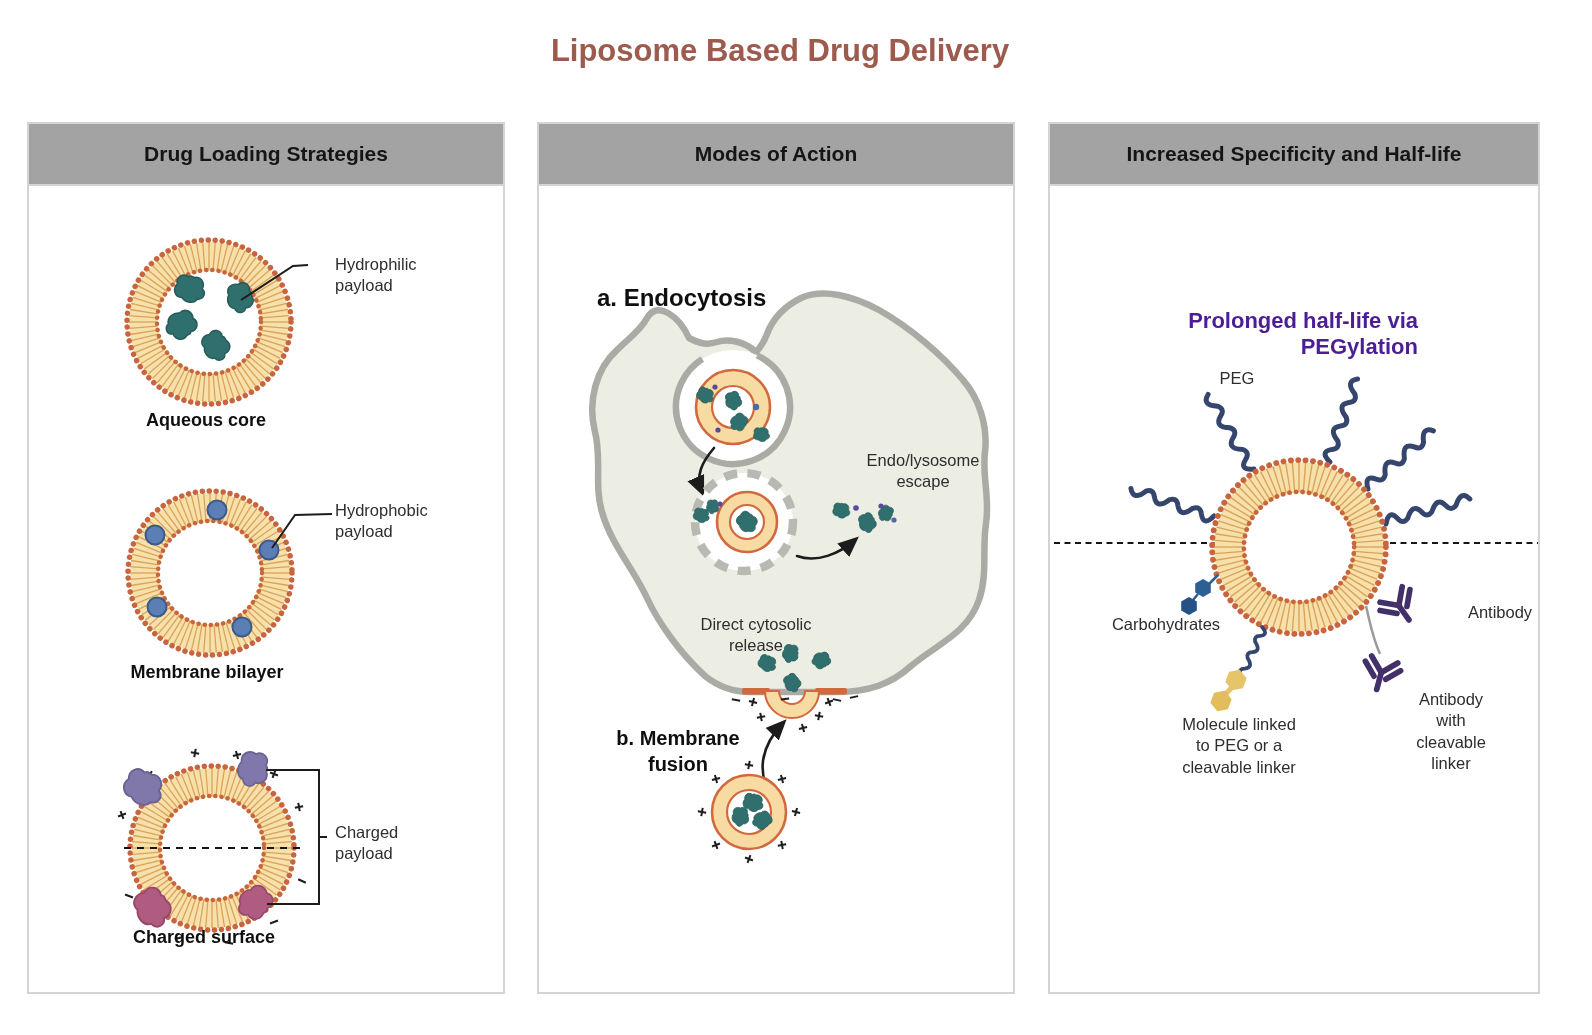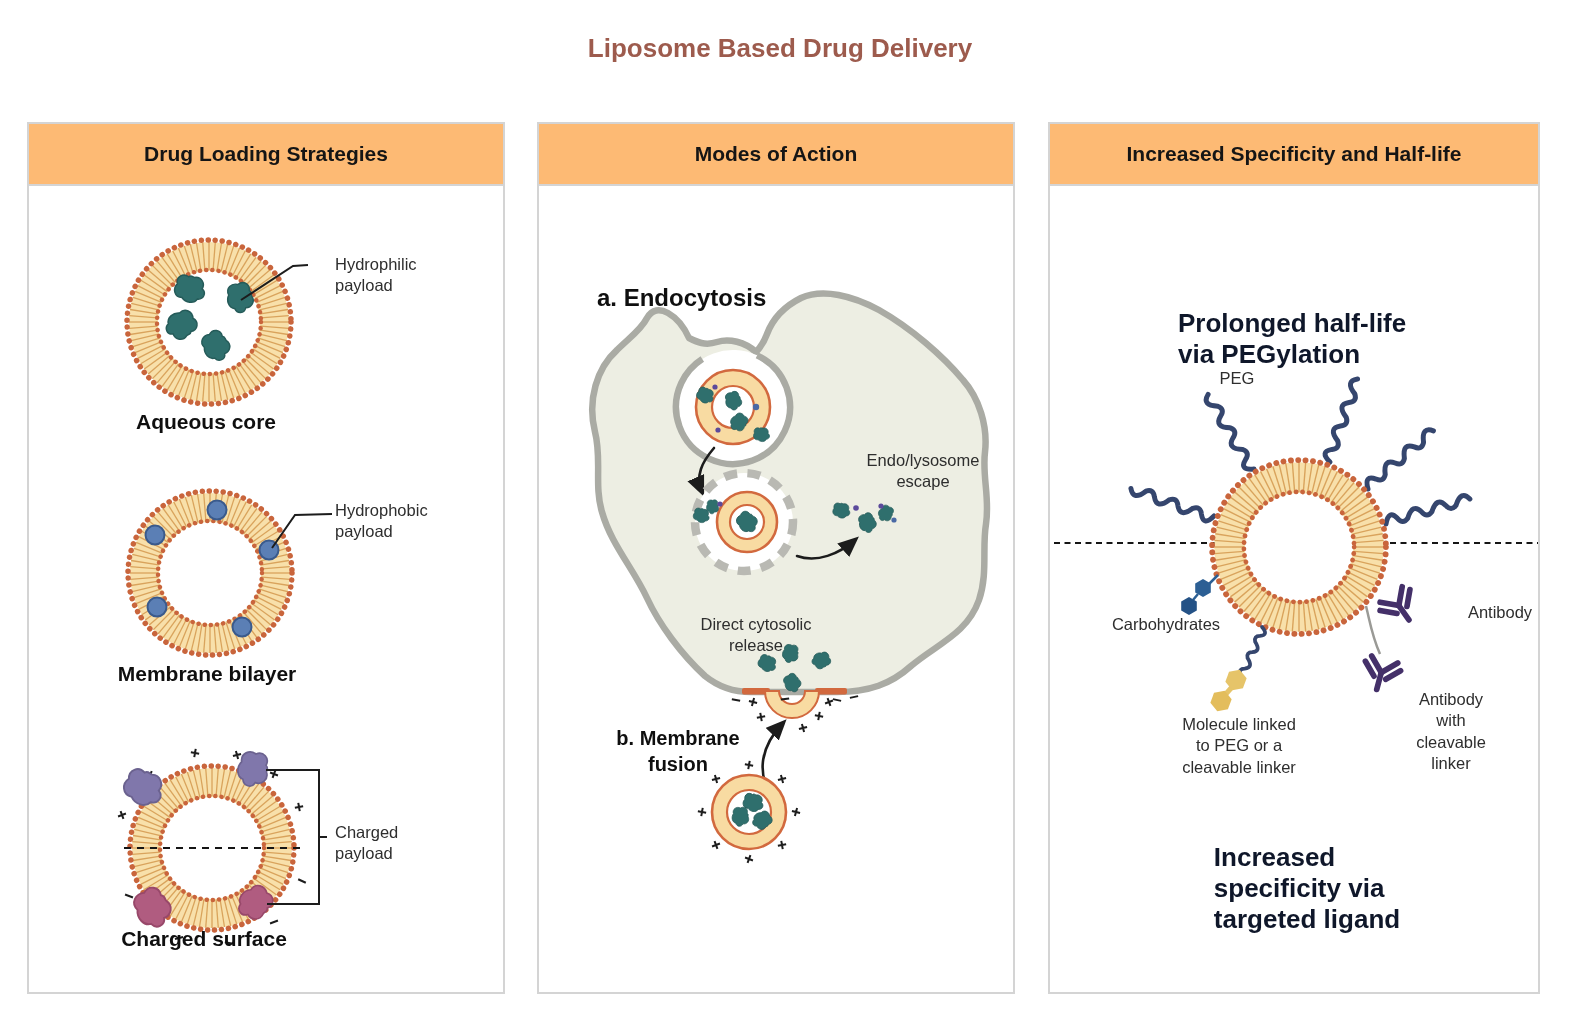--- a/index.html
+++ b/index.html
@@ -1,33 +1,33 @@
 <!DOCTYPE html>
 <html><head>
 <meta charset="utf-8">
 <style>
   html,body{margin:0;padding:0;background:#ffffff;}
   #stage{position:relative;width:1592px;height:1035px;background:#ffffff;overflow:hidden;
          font-family:"Liberation Sans", sans-serif;}
   .page-title{position:absolute;top:33px;left:780px;transform:translateX(-50%);
-              font-size:26px;font-weight:bold;color:#9d5b4d;white-space:nowrap;}
+              font-size:31px;font-weight:bold;color:#9d5b4d;white-space:nowrap;}
   .panel{position:absolute;top:122px;height:872px;background:#ffffff;
          border:2px solid #d4d4d4;box-sizing:border-box;}
-  .panel-header{height:60px;background:#fdba74;border-bottom:2px solid #d4d4d4;
+  .panel-header{height:60px;background:#a3a3a3;border-bottom:2px solid #d4d4d4;
                 display:flex;align-items:center;justify-content:center;
                 font-size:21px;font-weight:bold;color:#151515;}
   .panel-body{position:relative;width:100%;height:648px;}
   .panel-body > svg{position:absolute;left:0;top:0;}
   .lbl{position:absolute;font-size:16.5px;color:#2e2e2e;line-height:1.3;white-space:pre-line;}
   .lbl.center{transform:translateX(-50%);text-align:center;padding-left:42px;}
   .lbl.bold{font-weight:bold;color:#0f0f0f;}
   .sublabel{position:absolute;transform:translateX(-50%);text-align:center;
-            font-size:21px;font-weight:bold;color:#0f0f0f;white-space:pre-line;}
-  .caption-bold{position:absolute;transform:translateX(-50%);text-align:left;
-            font-size:26px;font-weight:bold;color:#0f172a;white-space:pre-line;}
+            font-size:18px;font-weight:bold;color:#0f0f0f;white-space:pre-line;}
+  .caption-bold{position:absolute;transform:translateX(-50%);text-align:right;
+            font-size:22px;font-weight:bold;color:#4c1d95;white-space:pre-line;}
 </style>
 </head>
 <body>
 
 <div id="stage">
 
   <div class="page-title">Liposome Based Drug Delivery</div>
 
   <section class="panel" style="left:27px;width:478px;">
     <div class="panel-header">Drug Loading Strategies</div>
@@ -362,19 +362,16 @@
 
       <div class="caption-bold" style="left:248px;top:122px;">Prolonged half-life via PEGylation</div>
       <div class="lbl center" style="left:166px;top:182px;">PEG</div>
       <div class="lbl center" style="left:95px;top:428px;">Carbohydrates</div>
       <div class="lbl center" style="left:168px;top:528px;">Molecule linked
 to PEG or a
 cleavable linker</div>
       <div class="lbl center" style="left:429px;top:416px;">Antibody</div>
       <div class="lbl center" style="left:380px;top:503px;">Antibody with
 cleavable linker</div>
-      <div class="caption-bold" style="left:257px;top:656px;">Increased
-specificity via
-targeted ligand</div>
     </div>
   </section>
 
 </div>
 
 </body></html>

